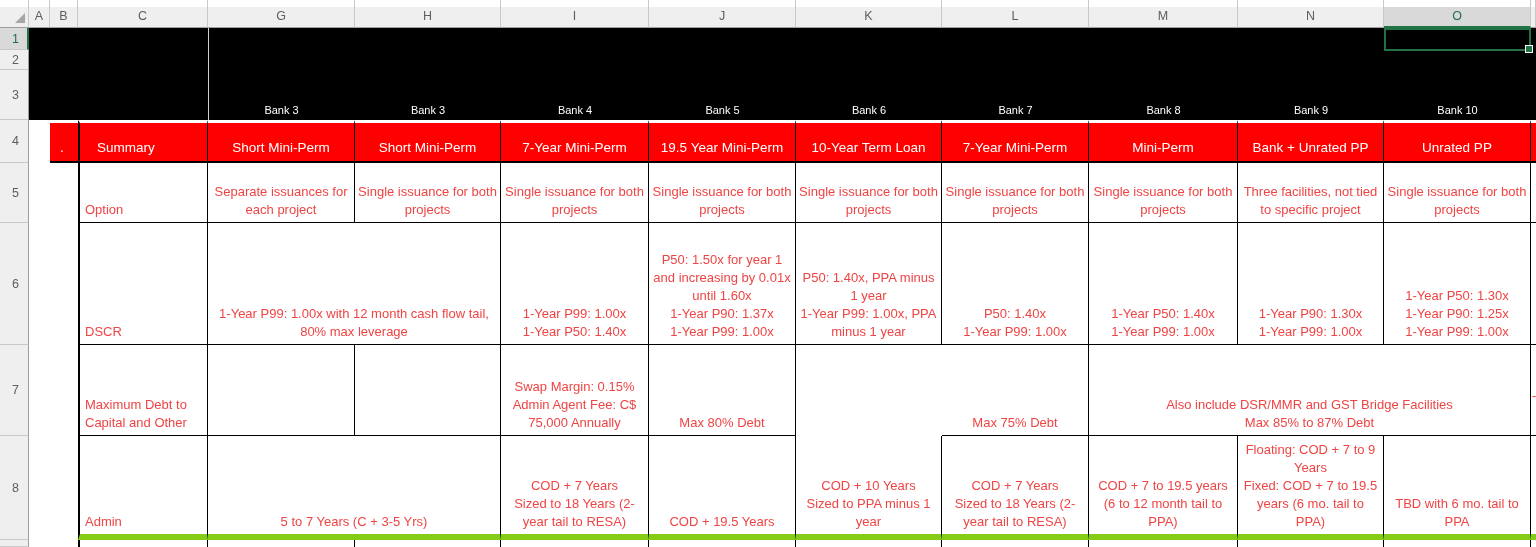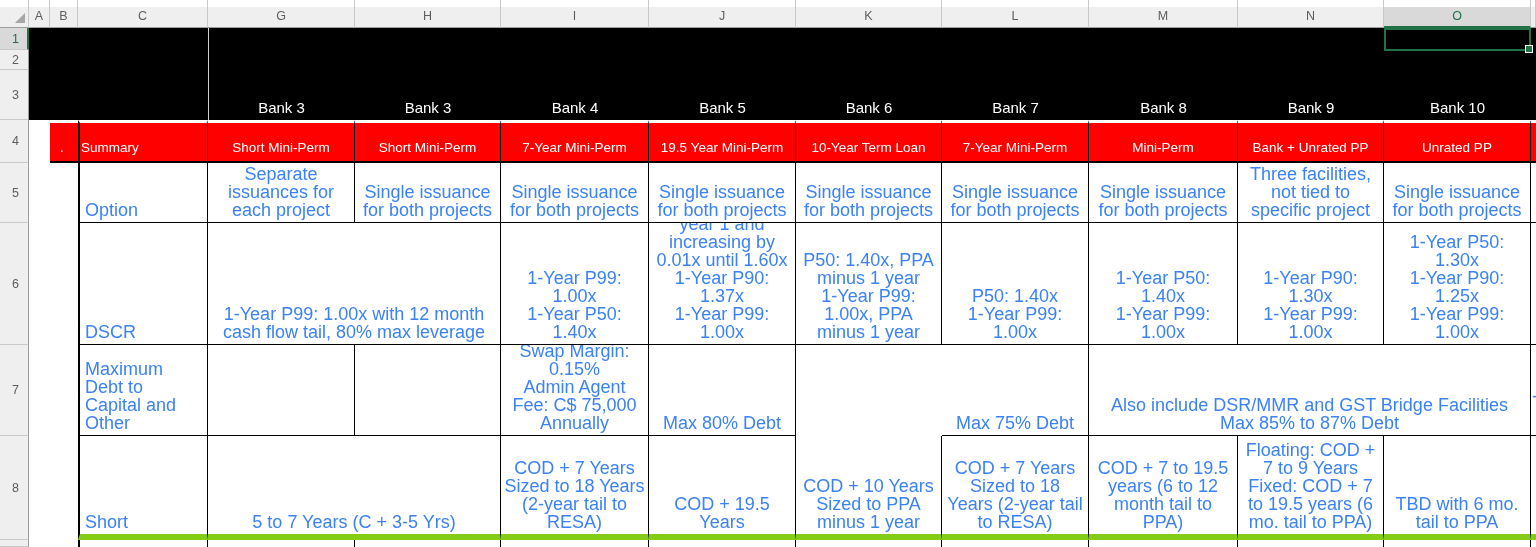--- a/index.html
+++ b/index.html
@@ -41,39 +41,39 @@
     border-right:1px solid #9d9d9d;border-bottom:1px solid #c9c9c9;
     color:#5e5e5e;font-size:12.5px;
     display:flex;align-items:center;justify-content:flex-end;padding-right:9px;
   }
   .rhdr.sel{background:#d9d9d9;color:#1e7145;border-right:2px solid #217346;padding-right:8px;}
 
   
   .black-block{background:#000;position:relative;}
   .black-block .vline{position:absolute;left:179px;top:0;bottom:0;width:1px;background:#cfcfcf;}
   .banks{position:absolute;left:179px;bottom:4px;display:flex;}
-  .banks span{color:#fff;font-size:15px;text-align:center;display:block;}
+  .banks span{color:#fff;font-size:11px;text-align:center;display:block;}
   .selcell{position:absolute;left:1355px;top:0;width:147px;height:23px;
     box-sizing:border-box;border:2px solid #217346;}
   .selcell .handle{position:absolute;right:-4px;bottom:-4px;width:6px;height:6px;
     background:#217346;border:1px solid #fff;}
 
   
   .red{
     box-sizing:border-box;background:#ff0000;color:#fff;font-size:13.5px;line-height:17px;
     display:flex;align-items:flex-end;justify-content:center;text-align:center;
     padding:0 2px 5px;border-top:3px solid #fff;border-bottom:2px solid #000;border-right:1px solid #000;
   }
   .red.marker{justify-content:flex-start;padding-left:10px;border-right:none;}
-  .red.rowlabel{justify-content:flex-start;text-align:center;padding-left:1px;border-left:2px solid #000;}
+  .red.rowlabel{justify-content:flex-start;text-align:center;padding-left:17px;border-left:2px solid #000;}
   .red.sliver{border-right:none;padding:0;}
 
   
   .cell{
-    box-sizing:border-box;background:#fff;color:#3b82f6;font-size:18px;line-height:18px;
+    box-sizing:border-box;background:#fff;color:#ef4444;font-size:13px;line-height:18px;
     display:flex;align-items:flex-end;justify-content:center;text-align:center;
     padding:0 3px 3px;border-right:1px solid #000;border-bottom:1px solid #000;
     white-space:pre-line;overflow:hidden;
   }
   .cell.lbl{justify-content:flex-start;text-align:left;border-left:2px solid #000;padding-left:5px;}
   .cell.thickbot{border-bottom:6px solid #84cc16;}
   .cell.psliver{border-right:none;justify-content:flex-start;padding:0 0 30px 1px;}
   
   .stub{box-sizing:border-box;background:#fff;border-right:1px solid #000;}
   .stub.lbl{border-left:2px solid #000;}
@@ -177,21 +177,21 @@
   <div class="cell gc5 gr8"></div>
   <div class="cell gc6 gr8"></div>
   <div class="cell gc7 gr8">Swap Margin: 0.15%
 Admin Agent Fee: C$ 75,000 Annually</div>
   <div class="cell gc8 gr8">Max 80% Debt</div>
   <div class="cell gc10 gr8">Max 75% Debt</div>
   <div class="cell gc11-14 gr8">Also include DSR/MMR and GST Bridge Facilities
 Max 85% to 87% Debt</div>
   <div class="cell psliver gc14 gr8">-</div>
 
-  <div class="cell lbl thickbot gc4 gr9">Short</div>
+  <div class="cell lbl thickbot gc4 gr9">Admin</div>
   <div class="cell thickbot gc5-7 gr9">5 to 7 Years (C + 3-5 Yrs)</div>
   <div class="cell thickbot gc7 gr9">COD + 7 Years
 Sized to 18 Years (2-year tail to RESA)</div>
   <div class="cell thickbot gc8 gr9">COD + 19.5 Years</div>
   <div class="cell thickbot gc9 gr9">COD + 10 Years
 Sized to PPA minus 1 year</div>
   <div class="cell thickbot gc10 gr9">COD + 7 Years
 Sized to 18 Years (2-year tail to RESA)</div>
   <div class="cell thickbot gc11 gr9">COD + 7 to 19.5 years (6 to 12 month tail to PPA)</div>
   <div class="cell thickbot gc12 gr9">Floating: COD + 7 to 9 Years

